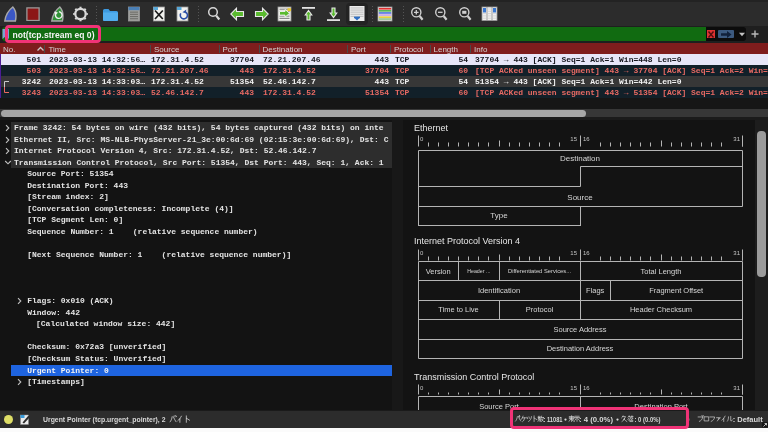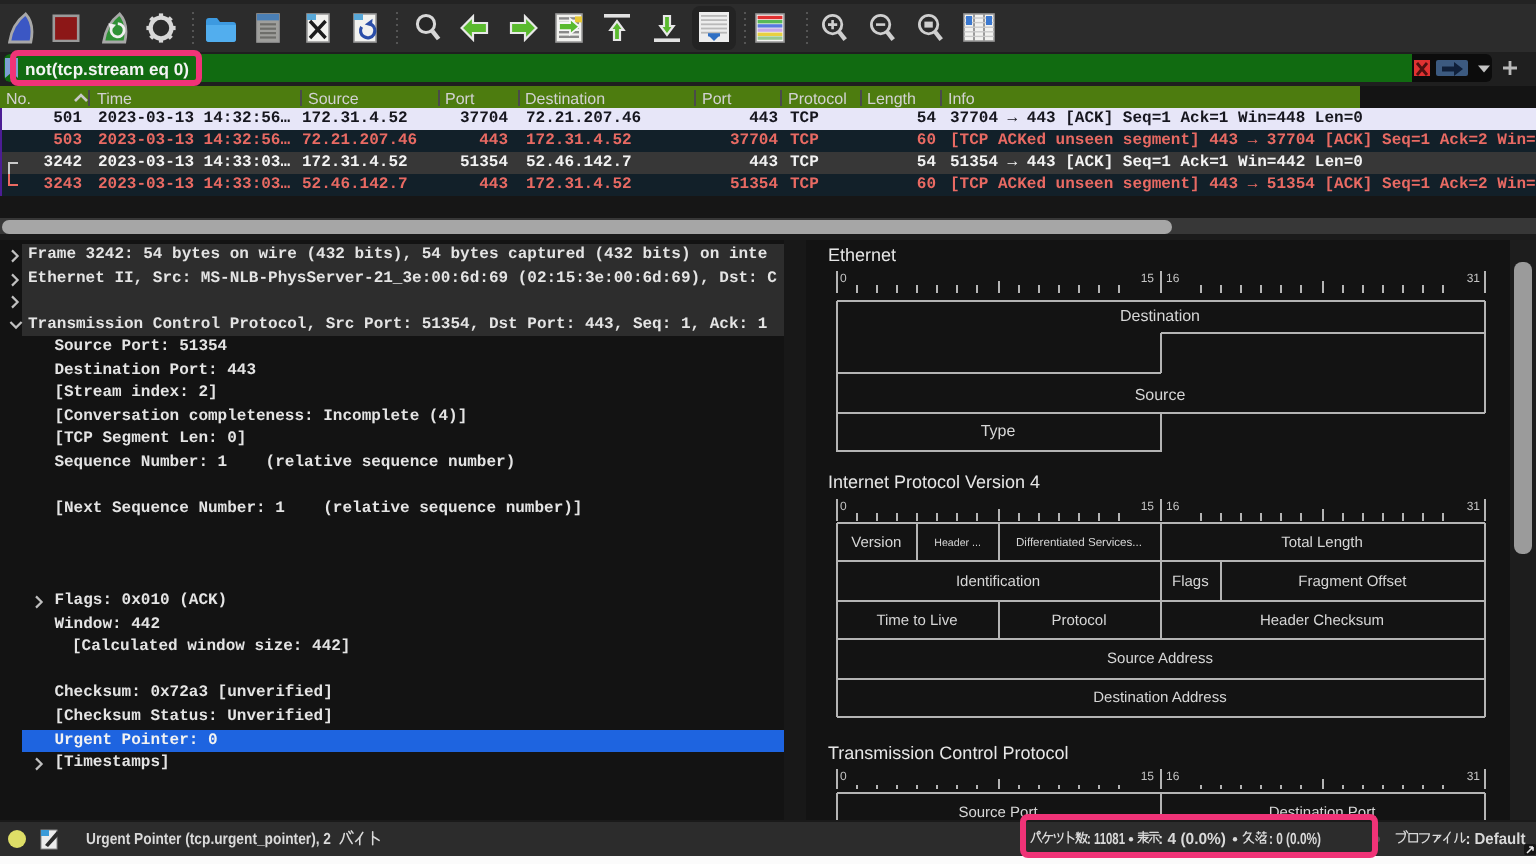--- a/index.html
+++ b/index.html
@@ -148,21 +148,21 @@
 <div style="position:absolute;left:718px;top:29.5px;width:16px;height:8.5px;background:#3c5a80;border-radius:1px"></div>
 <svg style="position:absolute;left:718px;top:29.5px" width="16" height="9" viewBox="0 0 16 9">
     <path d="M3 3.2 H9 V1 L13.5 4.5 L9 8 V5.8 H3 Z" fill="#10203a"></path>
   </svg>
 <svg style="position:absolute;left:738px;top:32px" width="8" height="5" viewBox="0 0 8 5">
     <path d="M1 0.8 L4 4.2 L7 0.8 Z" fill="#c2c2c2"></path>
   </svg>
 <svg style="position:absolute;left:751px;top:30px" width="8" height="8" viewBox="0 0 8 8">
     <path d="M4 0.5 V7.5 M0.5 4 H7.5" stroke="#b9b9b9" stroke-width="1.4"></path>
   </svg>
-<div style="position:absolute;left:0;top:43px;width:680px;height:11px;background:#4d7c0f;color:#d2d2d2;font-size:8px">
+<div style="position:absolute;left:0;top:43px;width:768px;height:11px;background:#7f1d1d;color:#d2d2d2;font-size:8px">
     <span style="position:absolute;left:3px;top:1.5px">No.</span>
     <span style="position:absolute;left:48.5px;top:1.5px">Time</span>
     <span style="position:absolute;left:154px;top:1.5px">Source</span>
     <span style="position:absolute;left:222.5px;top:1.5px">Port</span>
     <span style="position:absolute;left:262.5px;top:1.5px">Destination</span>
     <span style="position:absolute;left:351px;top:1.5px">Port</span>
     <span style="position:absolute;left:394px;top:1.5px">Protocol</span>
     <span style="position:absolute;left:433.5px;top:1.5px">Length</span>
     <span style="position:absolute;left:474px;top:1.5px">Info</span>
     <div style="position:absolute;left:44px;top:2px;width:1px;height:8px;background:#4a4a4a"></div>
@@ -239,20 +239,21 @@
     <div style="position:absolute;left:14px;top:3.0px;color:#e4e4e4;white-space:pre">Frame 3242: 54 bytes on wire (432 bits), 54 bytes captured (432 bits) on inte</div>
     <div style="position:absolute;left:10.5px;top:13.65px;width:381px;height:11.55px;background:#2d2d2d"></div>
     <svg style="position:absolute;left:4.0px;top:15.55px" width="10" height="10" viewBox="0 0 10 10">
       <path d="M2 1.2 L4.8 4 L2 6.8" fill="none" stroke="#c0c0c0" stroke-width="1.1"></path>
     </svg>
     <div style="position:absolute;left:14px;top:14.55px;color:#e4e4e4;white-space:pre">Ethernet II, Src: MS-NLB-PhysServer-21_3e:00:6d:69 (02:15:3e:00:6d:69), Dst: C</div>
     <div style="position:absolute;left:10.5px;top:25.200000000000003px;width:381px;height:11.55px;background:#2d2d2d"></div>
     <svg style="position:absolute;left:4.0px;top:27.1px" width="10" height="10" viewBox="0 0 10 10">
       <path d="M2 1.2 L4.8 4 L2 6.8" fill="none" stroke="#c0c0c0" stroke-width="1.1"></path>
     </svg>
+    <div style="position:absolute;left:14px;top:26.1px;color:#e4e4e4;white-space:pre">Internet Protocol Version 4, Src: 172.31.4.52, Dst: 52.46.142.7</div>
     <div style="position:absolute;left:10.5px;top:36.75000000000001px;width:381px;height:11.55px;background:#2d2d2d"></div>
     <svg style="position:absolute;left:4.0px;top:38.650000000000006px" width="10" height="10" viewBox="0 0 10 10">
       <path d="M1.2 2 L4 4.8 L6.8 2" fill="none" stroke="#c0c0c0" stroke-width="1.1"></path>
     </svg>
     <div style="position:absolute;left:14px;top:37.650000000000006px;color:#e4e4e4;white-space:pre">Transmission Control Protocol, Src Port: 51354, Dst Port: 443, Seq: 1, Ack: 1</div>
     <div style="position:absolute;left:27.2px;top:49.2px;color:#e4e4e4;white-space:pre">Source Port: 51354</div>
     <div style="position:absolute;left:27.2px;top:60.75px;color:#e4e4e4;white-space:pre">Destination Port: 443</div>
     <div style="position:absolute;left:27.2px;top:72.30000000000001px;color:#e4e4e4;white-space:pre">[Stream index: 2]</div>
     <div style="position:absolute;left:27.2px;top:83.85000000000001px;color:#e4e4e4;white-space:pre">[Conversation completeness: Incomplete (4)]</div>
     <div style="position:absolute;left:27.2px;top:95.4px;color:#e4e4e4;white-space:pre">[TCP Segment Len: 0]</div>

